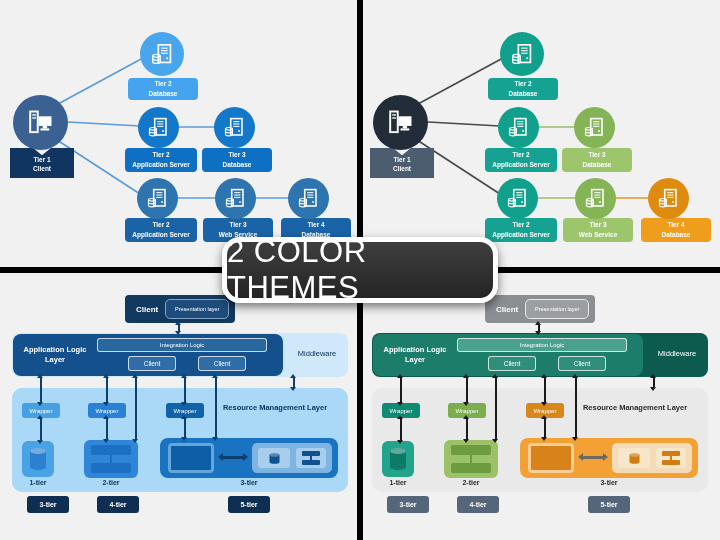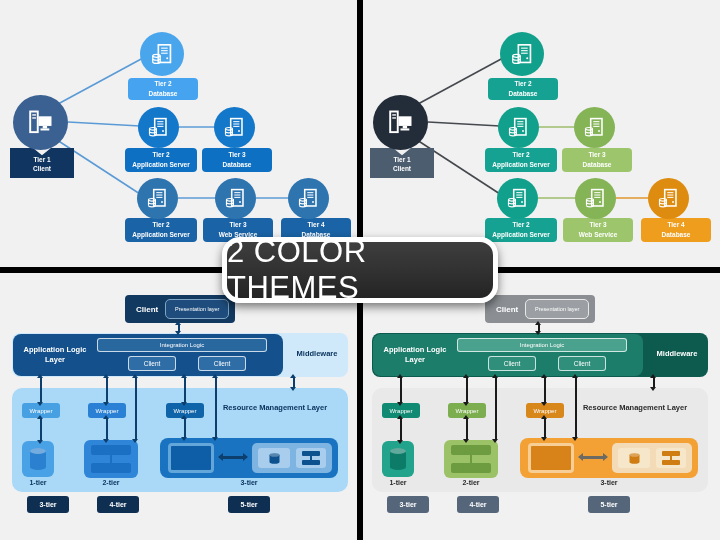--- a/index.html
+++ b/index.html
@@ -18,21 +18,21 @@
   .banner{position:absolute;color:#fff;display:flex;flex-direction:column;align-items:center;justify-content:flex-end;padding-bottom:4px;font-size:6.5px;font-weight:700;line-height:1.5;text-align:center;clip-path:polygon(0 0,36% 0,50% 24%,64% 0,100% 0,100% 100%,0 100%);z-index:1}
   
   .cbox{position:absolute;left:125px;top:25px;width:110px;height:28px;border-radius:4px;display:flex;align-items:center;gap:7px;padding-left:11px;z-index:2}
   .cbox .ct{color:#fff;font-size:8px;font-weight:700}
   .cbox-inner{width:64px;height:20px;border:1px solid;border-radius:5px;display:flex;align-items:center;justify-content:center;color:#fff;font-size:5.5px}
   .band{position:absolute;left:12px;top:63px;width:336px;height:44px;border-radius:8px;z-index:1}
   .binner{position:absolute;left:1px;top:1px;width:270px;height:42px;border-radius:8px}
   .alayer{position:absolute;left:11px;top:7px;width:64px;height:30px;display:flex;align-items:center;justify-content:center;text-align:center;color:#fff;font-size:7.5px;font-weight:700;line-height:1.35}
   .integ{position:absolute;left:85px;top:5px;width:170px;height:14px;border:1px solid rgba(255,255,255,.75);border-radius:3px;display:flex;align-items:center;justify-content:center;color:#fff;font-size:6px}
   .csm{position:absolute;top:23px;width:48px;height:15px;border:1px solid rgba(255,255,255,.75);border-radius:3px;display:flex;align-items:center;justify-content:center;color:#fff;font-size:6.5px}
-  .midtext{position:absolute;left:276px;top:16px;width:58px;text-align:center;font-size:7.5px;font-weight:700}
+  .midtext{position:absolute;left:276px;top:16px;width:58px;text-align:center;font-size:7.5px;font-weight:400}
   .lower{position:absolute;left:12px;top:118px;width:336px;height:104px;border-radius:10px;z-index:1}
   .wrap{position:absolute;top:15px;width:38px;height:15px;border-radius:3px;display:flex;align-items:center;justify-content:center;color:#fff;font-size:6px}
   .res{position:absolute;left:200px;top:15px;width:126px;text-align:center;font-size:7.5px;font-weight:700;line-height:1.4}
   .tlab{position:absolute;top:91px;text-align:center;font-size:7px;font-weight:700}
   .tag{position:absolute;top:226px;width:42px;height:17px;border-radius:3px;display:flex;align-items:center;justify-content:center;color:#fff;font-size:7px;font-weight:700;z-index:2}
   .s1{position:absolute;left:10px;top:53px;width:32px;height:36px;border-radius:6px;display:flex;align-items:center;justify-content:center}
   .s2{position:absolute;left:72px;top:52px;width:54px;height:38px;border-radius:6px}
   .s2 .bar{position:absolute;left:7px;width:40px;height:10px;border-radius:2px}
   .s2 .conn{position:absolute;left:26px;top:15px;width:2px;height:8px}
   .s3{position:absolute;left:148px;top:50px;width:178px;height:40px;border-radius:8px}

